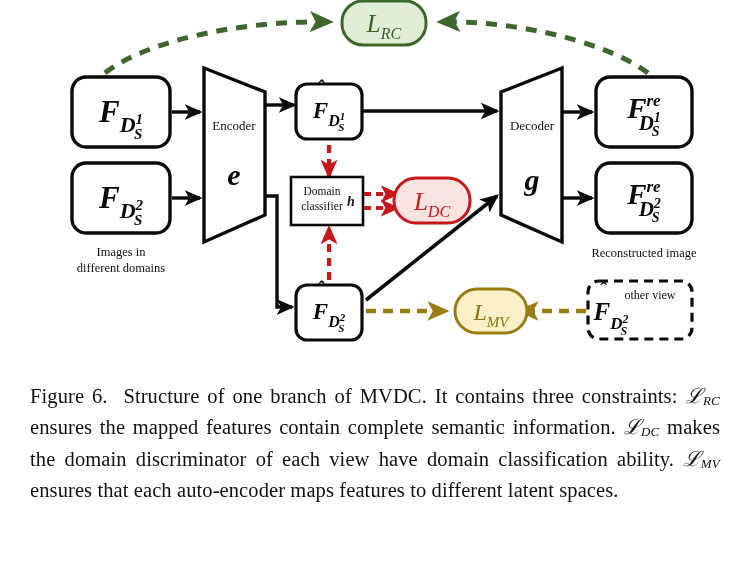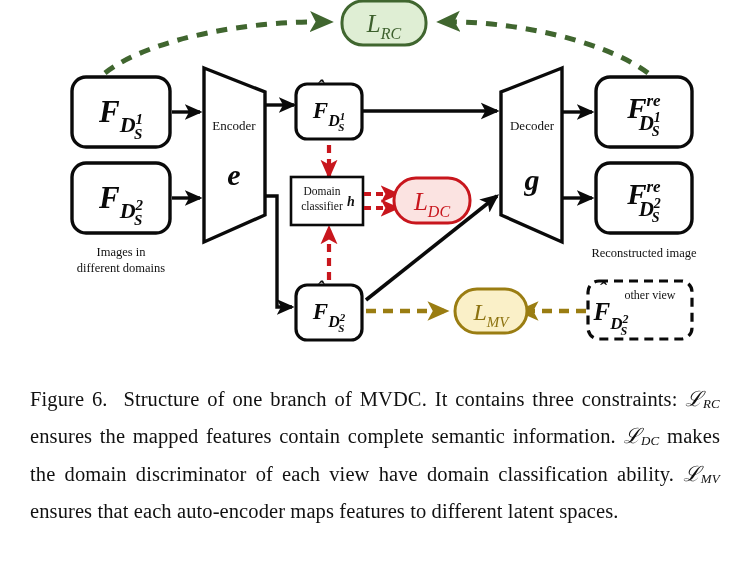--- a/index.html
+++ b/index.html
@@ -30,21 +30,21 @@
   }
   .cap-wrap {
     position: absolute;
     left: 30px;
     top: 383px;
     width: 690px;
   }
   .caption {
     font-family: "Liberation Serif", serif;
     font-size: 20.5px;
-    line-height: 33px;
+    line-height: 26px;
     color: #111111;
     text-align: justify;
     text-align-last: left;
     letter-spacing: 0.1px;
     margin: 0;
   }
   .caption .lbl { font-style: normal; }
   .cal {
     font-family: "Liberation Serif", serif;
     font-style: italic;

